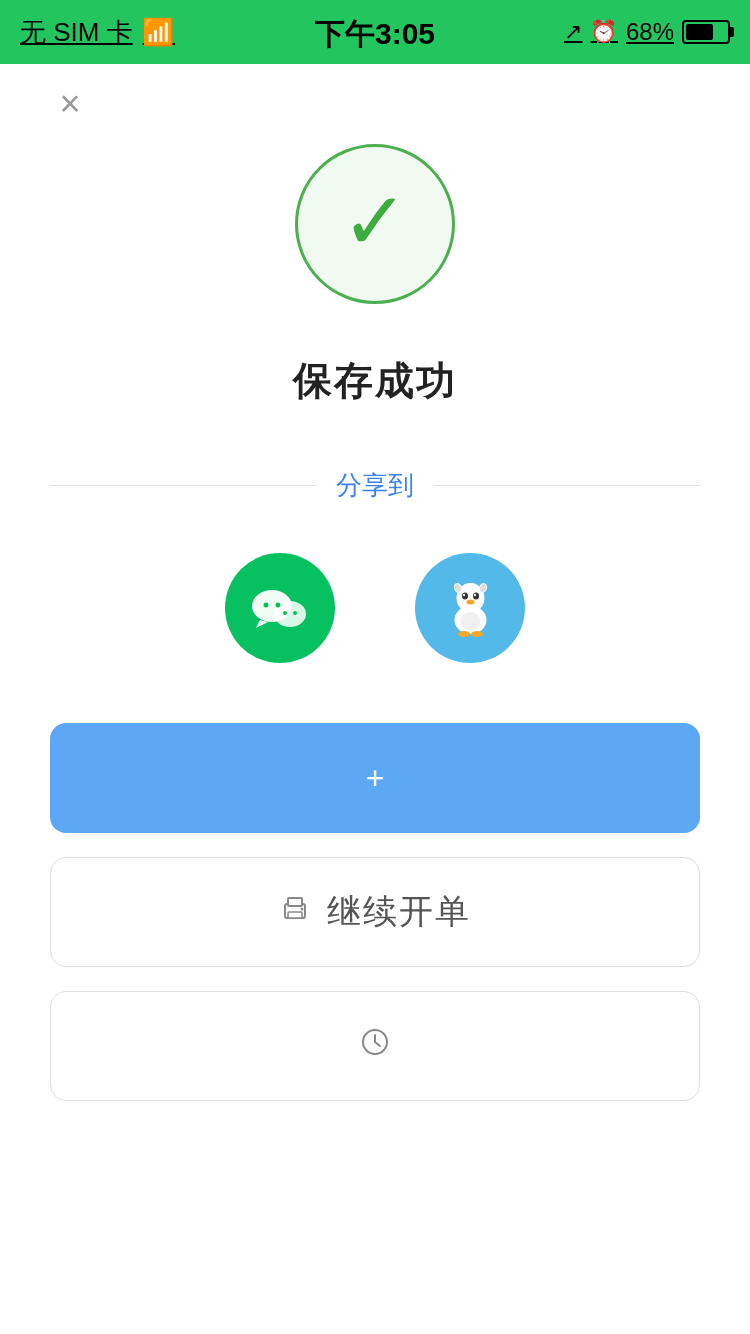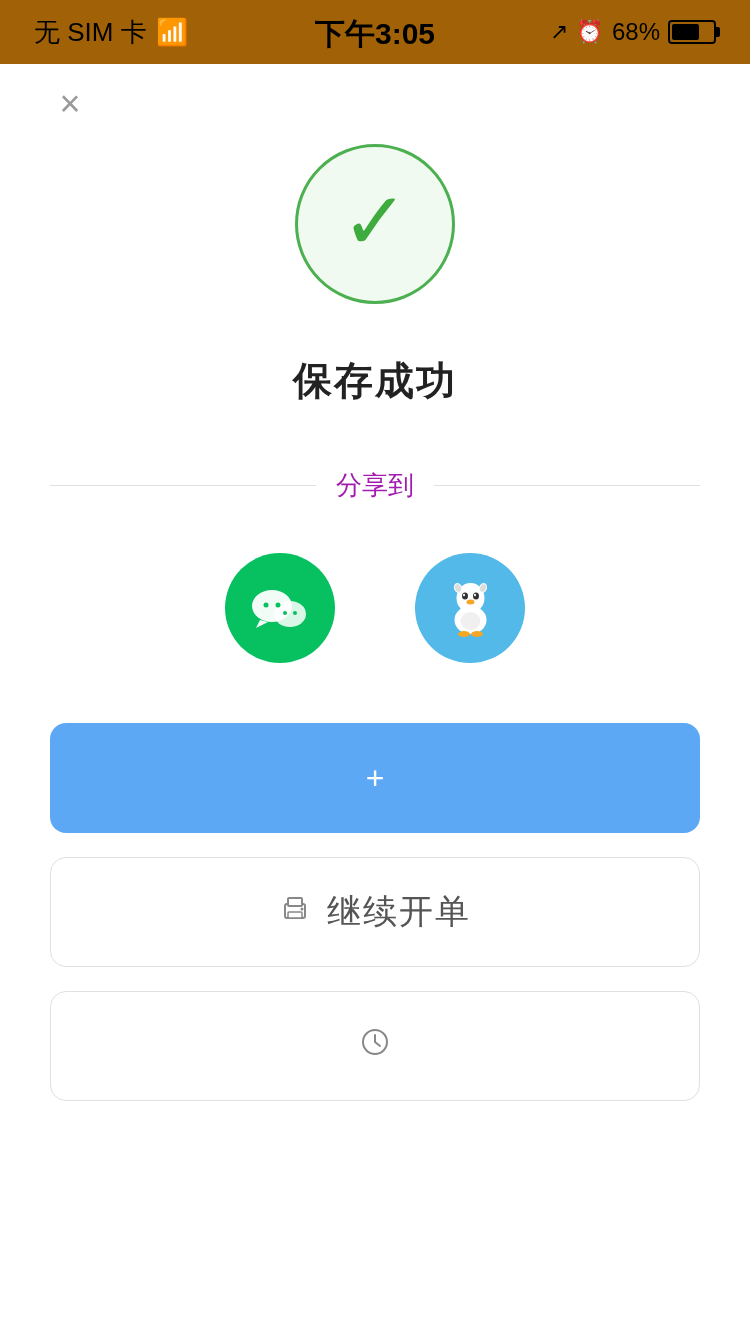--- a/index.html
+++ b/index.html
@@ -14,22 +14,23 @@
       position: relative;
     }
 
     
     .status-bar {
       width: 750px;
       height: 64px;
       display: flex;
       align-items: center;
       justify-content: space-between;
-      padding: 0 34px;
-      background: #a16207;
+      padding: 0 20px;
+      background: #22c55e;
+      text-decoration: underline;
     }
 
     .status-left {
       display: flex;
       align-items: center;
       gap: 10px;
       font-size: 26px;
       color: #000;
       font-weight: 500;
     }
@@ -159,21 +160,21 @@
     .share-divider::before,
     .share-divider::after {
       content: '';
       flex: 1;
       height: 1px;
       background: #e0e0e0;
     }
 
     .share-label {
       font-size: 26px;
-      color: #a21caf;
+      color: #3b82f6;
       white-space: nowrap;
     }
 
     .share-icons {
       display: flex;
       justify-content: center;
       gap: 80px;
     }
 
     .share-btn {

